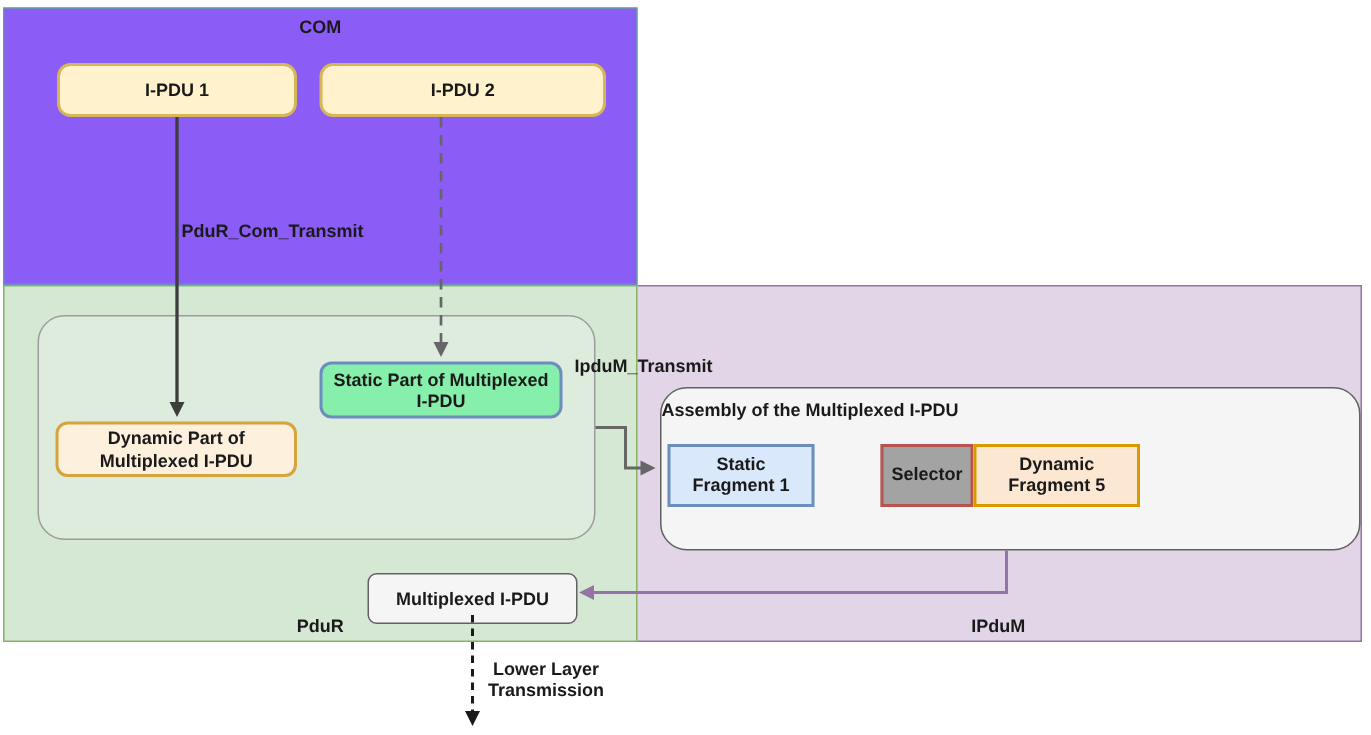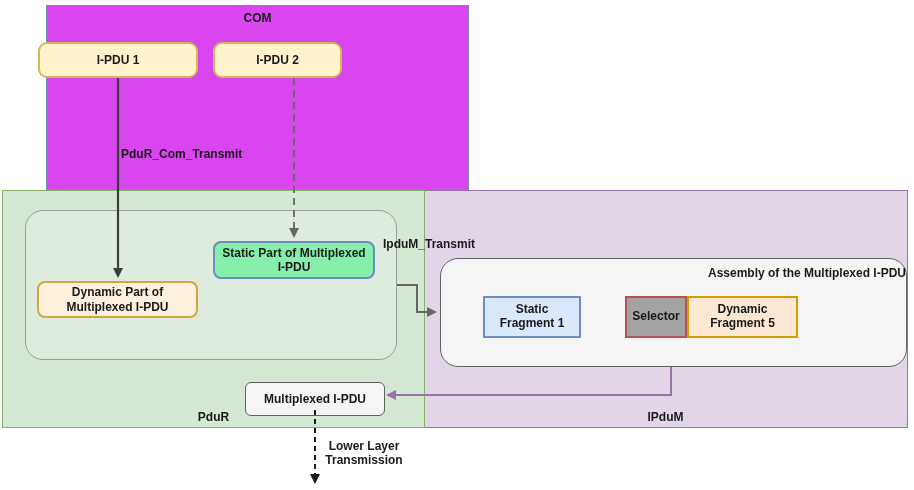--- a/index.html
+++ b/index.html
@@ -12,38 +12,38 @@
     font-weight: bold;
     font-size: 12px;
     color: #1a1a1a;
     overflow: hidden;
   }
   .region {
     position: absolute;
     box-sizing: border-box;
     border: 1px solid;
   }
-  .region-com    { left: 2px;   top: 5px;   width: 423px; height: 185px; background: #d946ef; border-color: #6c8ebf; margin-left: 44px; }
+  .region-com    { left: 2px;   top: 5px;   width: 423px; height: 185px; background: #8b5cf6; border-color: #6c8ebf; }
   .region-pdur   { left: 2px;   top: 190px; width: 423px; height: 238px; background: #d5e8d4; border-color: #82b366; }
   .region-ipdum  { left: 423px; top: 190px; width: 485px; height: 238px; background: #e1d5e7; border-color: #9673a6; }
   .region-label-top    { position: absolute; top: 5px;    left: 0; width: 100%; text-align: center; }
   .region-label-bottom { position: absolute; bottom: 3px; left: 0; width: 100%; text-align: center; }
 
   .node {
     position: absolute;
     box-sizing: border-box;
     display: flex;
     align-items: center;
     justify-content: center;
     text-align: center;
     line-height: 1.2;
     padding: 16px 4px;
   }
   .node-ipdu1 { left: 38px;  top: 42px;  width: 160px; height: 36px; background: #fff2cc; border: 2px solid #d6b656; border-radius: 9px; }
-  .node-ipdu2 { left: 213px; top: 42px;  width: 129px; height: 36px; background: #fff2cc; border: 2px solid #d6b656; border-radius: 9px; }
+  .node-ipdu2 { left: 213px; top: 42px;  width: 191px; height: 36px; background: #fff2cc; border: 2px solid #d6b656; border-radius: 9px; }
 
   .inner-container {
     position: absolute;
     left: 25px; top: 210px; width: 372px; height: 150px;
     box-sizing: border-box;
     border: 1px solid #9c9c9c;
     border-radius: 18px;
     background: rgba(255,255,255,0.2);
   }
   .node-static-part  { left: 213px; top: 241px; width: 162px; height: 38px; background: #86efac; border: 2px solid #6c8ebf; border-radius: 8px; }
@@ -51,42 +51,42 @@
   .node-multiplexed  { left: 245px; top: 382px; width: 140px; height: 28px; background: #f5f5f5; border: 1.5px solid #616161; border-radius: 6px; }
 
   .assembly {
     position: absolute;
     left: 440px; top: 258px; width: 467px; height: 109px;
     box-sizing: border-box;
     background: #f5f5f5;
     border: 1px solid #616161;
     border-radius: 18px;
   }
-  .assembly-title { position: absolute; top: 7px; left: 0; width: 100%; text-align: right; }
+  .assembly-title { position: absolute; top: 7px; left: 0; width: 100%; text-align: left; }
 
   .fragment-row {
     position: absolute;
     left: 445px; top: 296px;
     display: flex;
     height: 42px;
   }
   .fragment {
     box-sizing: border-box;
     display: flex;
     align-items: center;
     justify-content: center;
     text-align: center;
     line-height: 1.15;
     padding: 0 3px;
     height: 42px;
   }
   .frag-static   { background: #dae8fc; border: 2px solid #6c8ebf; }
   .frag-dynamic  { background: #fce8d2; border: 2px solid #d79b00; }
   .frag-selector { background: #a3a3a3; border: 2px solid #b85450; margin-left: 44px; }
-  .frag-w1 { width: 98px; margin-left: 38px; }
+  .frag-w1 { width: 98px; }
   .frag-w2 { width: 72px; }
   .frag-w3 { width: 62px; }
   .frag-w4 { width: 110px; }
   .frag-w5 { width: 111px; }
 
   .edge-label { position: absolute; line-height: 1.2; }
   .lbl-pdur-com-transmit { left: 121px; top: 147px; }
   .lbl-transmitted-earlier { left: 298px; top: 120px; width: 74px; text-align: center; }
   .lbl-ipdum-transmit { left: 383px; top: 237px; }
   .lbl-lower-layer { left: 321px; top: 439px; width: 86px; text-align: center; }

